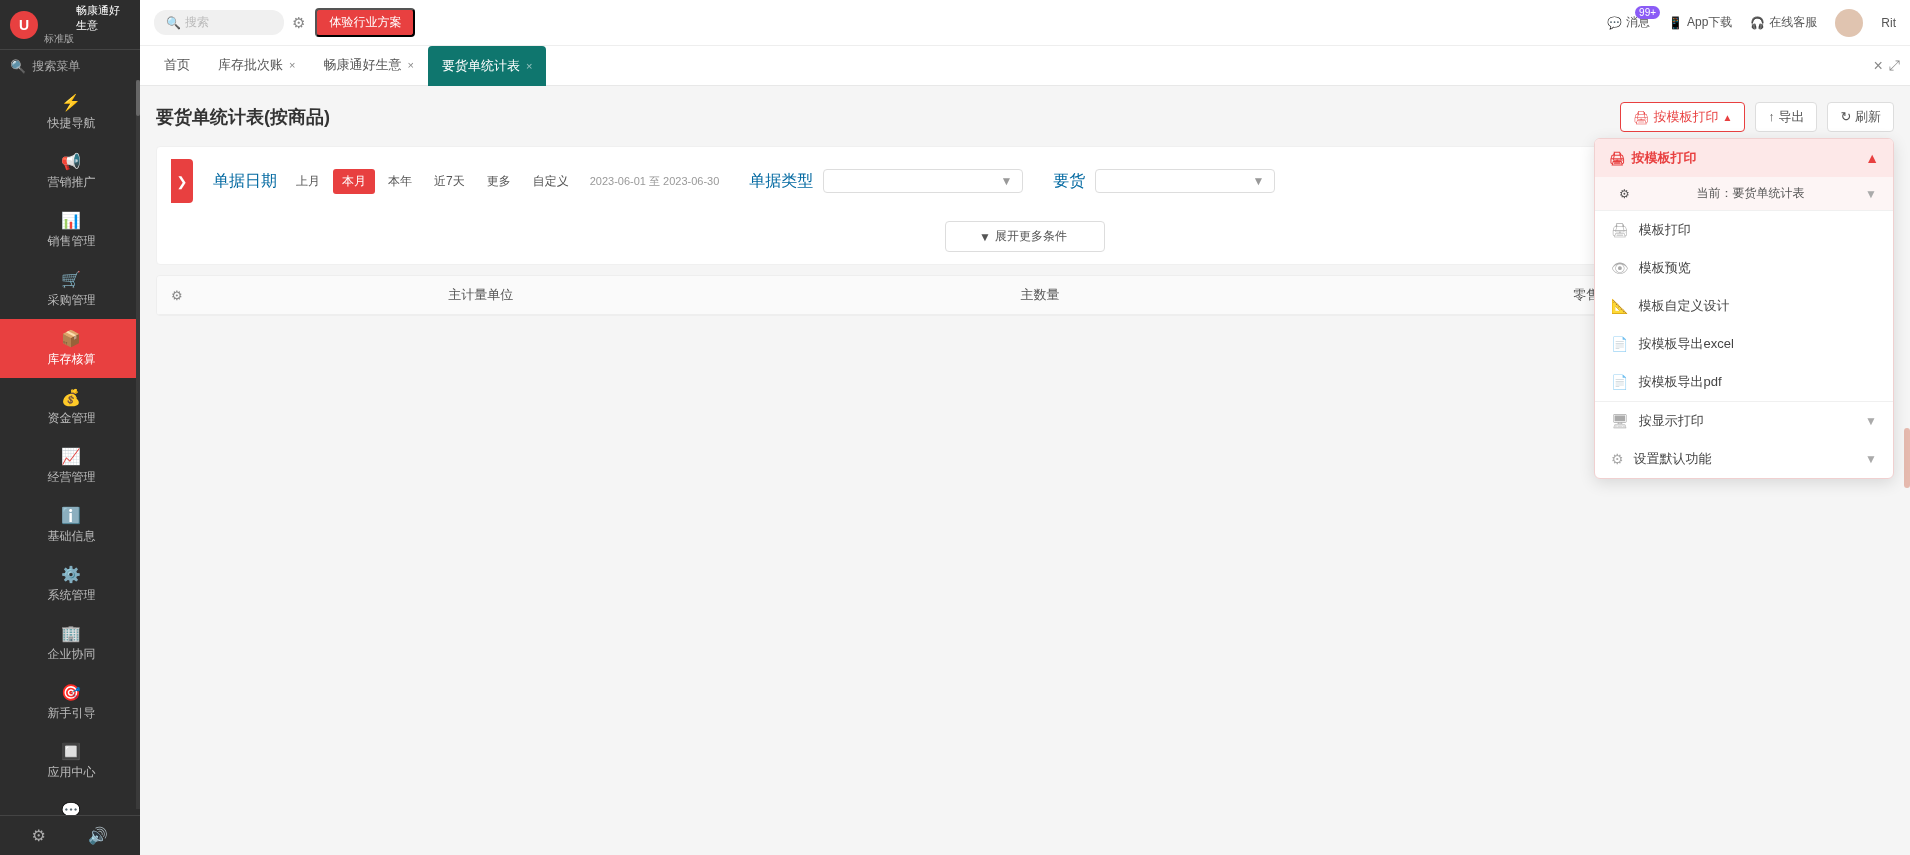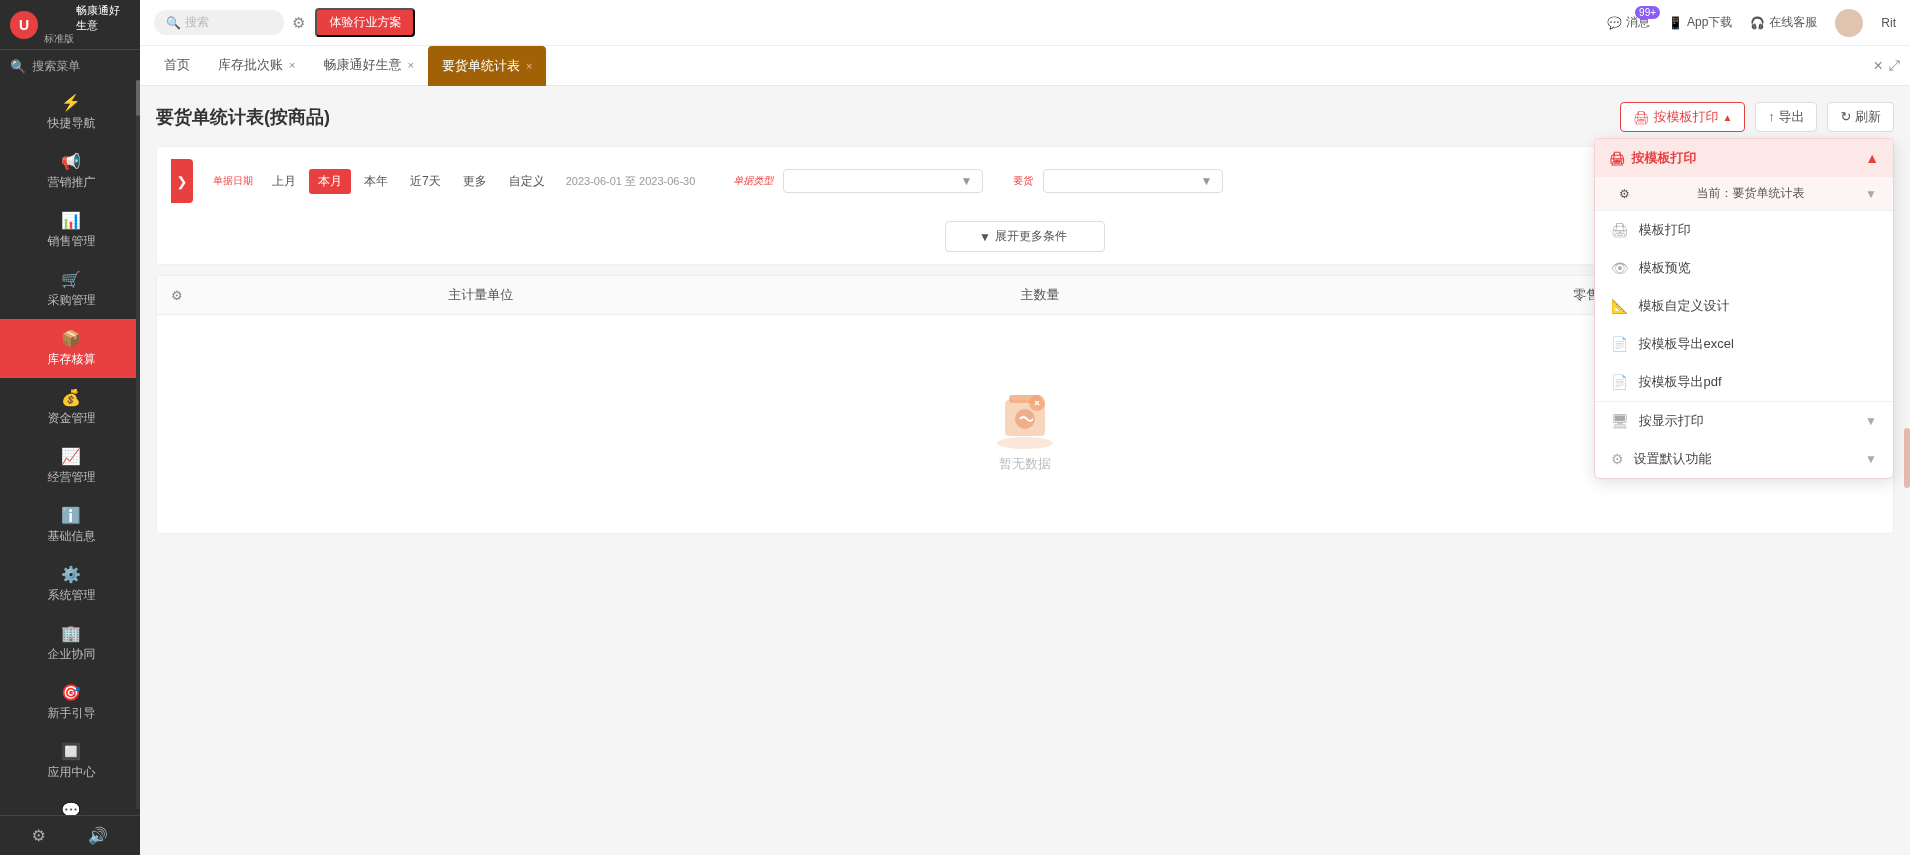--- a/index.html
+++ b/index.html
@@ -145,21 +145,21 @@
       padding: 0 14px;
       height: 40px;
       font-size: 13px;
       cursor: pointer;
       color: #555;
       border-bottom: 2px solid transparent;
       white-space: nowrap;
     }
     .tab.active {
       color: #e84040;
-      background: #a16207;
+      background: #0f766e;
       color: white;
       border-radius: 4px 4px 0 0;
       border-bottom: none;
       text-align: center;
     }
     .tab-close { margin-left: 6px; font-size: 11px; opacity: 0.7; }
     .tab-home { color: #555; font-size: 13px; }
 
     
     .content {
@@ -218,21 +218,21 @@
     .filter-bar {
       background: #fff;
       border-radius: 4px;
       padding: 12px 14px;
       margin-bottom: 10px;
       border: 1px solid #f0f0f0;
     }
     .filter-row {
       display: flex; align-items: center; gap: 10px; flex-wrap: wrap;
     }
-    .filter-label { font-size: 10px; color: #ef4444; white-space: nowrap; }
+    .filter-label { font-size: 16px; color: #0369a1; white-space: nowrap; }
     .filter-dates {
       display: flex; align-items: center; gap: 4px;
     }
     .date-btn {
       padding: 3px 8px;
       border-radius: 3px;
       font-size: 12px;
       cursor: pointer;
       border: 1px solid transparent;
       color: #555;
@@ -586,21 +586,21 @@
         <div class="filter-dates">
           <span class="date-btn">上月</span>
           <span class="date-btn active">本月</span>
           <span class="date-btn">本年</span>
           <span class="date-btn">近7天</span>
           <span class="date-btn">更多</span>
           <span class="date-btn">自定义</span>
           <span class="date-range-text">2023-06-01 至 2023-06-30</span>
         </div>
 
-        <span class="filter-label" style="margin-left:28px;font-style:italic;">单据类型</span>
+        <span class="filter-label" style="margin-left:20px;">单据类型</span>
         <div class="filter-type-select" style="width:200px;">
           <span style="color:#bbb;flex:1;font-size:12px;"></span>
           <span class="select-arrow">▼</span>
         </div>
 
         <span class="filter-label" style="margin-left:20px;">要货</span>
         <div class="filter-type-select" style="width:150px;">
           <span style="color:#bbb;flex:1;font-size:12px;"></span>
           <span class="select-arrow">▼</span>
         </div>
@@ -617,31 +617,17 @@
       </div>
     </div>
 
     <div class="table-area">
       <div class="table-header">
         <div class="col-setting">⚙</div>
         <div class="col">主计量单位</div>
         <div class="col">主数量</div>
         <div class="col">零售金额</div>
       </div>
-      <div class="empty-state">
-
-        <svg width="80" height="80" viewBox="0 0 80 80">
-          <ellipse cx="40" cy="68" rx="28" ry="6" fill="#f5c4a0" opacity="0.4"></ellipse>
-          <rect x="20" y="25" width="40" height="36" rx="4" fill="#f5c4a0" opacity="0.7"></rect>
-          <rect x="24" y="20" width="32" height="8" rx="3" fill="#f0a87a" opacity="0.8"></rect>
-          <circle cx="40" cy="44" r="10" fill="#e8956a" opacity="0.6"></circle>
-          <path d="M35 44 Q38 40 42 44 Q45 48 48 44" stroke="#fff" stroke-width="2" fill="none"></path>
-          <circle cx="52" cy="28" r="8" fill="#f5a070" opacity="0.7"></circle>
-          <line x1="50" y1="26" x2="54" y2="30" stroke="#fff" stroke-width="1.5"></line>
-          <line x1="54" y1="26" x2="50" y2="30" stroke="#fff" stroke-width="1.5"></line>
-        </svg>
-        <span>暂无数据</span>
-      </div>
     </div>
   </div>
 </div>
 
 <div class="main-scroll-indicator"></div>
 
 </body></html>

